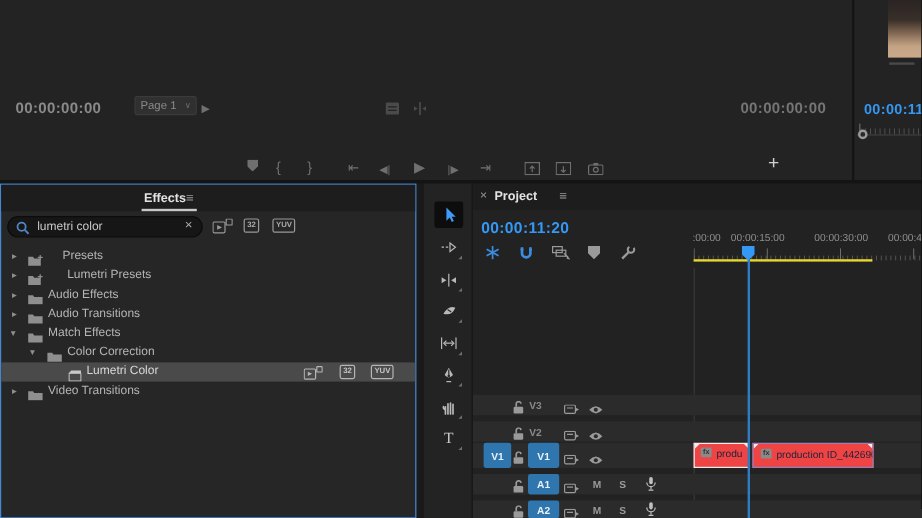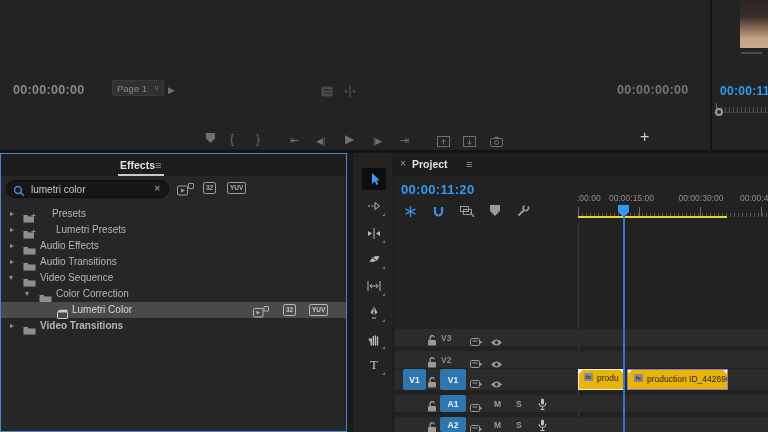--- a/index.html
+++ b/index.html
@@ -38,21 +38,21 @@
   #sequence-panel{left:394px;top:153px;width:374px;height:279px;background:#222;overflow:hidden;}
   .trow{position:absolute;left:0;width:374px;background:#2b2b2b;}
   .tbox{position:absolute;background:#2e76ad;border-radius:2px;color:#e8f1f8;font-size:8.5px;
       font-weight:bold;display:flex;align-items:center;justify-content:center;}
   .tlab{position:absolute;color:#8a8a8a;font-size:8.5px;font-weight:bold;}
   .ruler-ticks{background-image:
       repeating-linear-gradient(to right,#6e6e6e 0 1px,transparent 1px 61px),
       repeating-linear-gradient(to right,#555 0 1px,transparent 1px 4px);
       background-size:61px 9px,4px 4px;background-position:0 0,0 bottom;background-repeat:repeat-x;}
   .rlabel{position:absolute;font-size:8.5px;color:#8f8f8f;white-space:nowrap;}
-  .clip{position:absolute;background:#eab308;box-sizing:border-box;overflow:hidden;}
+  .clip{position:absolute;background:#ef4444;box-sizing:border-box;overflow:hidden;}
   .clip .cliplabel{font-size:8.5px;color:#23233d;white-space:nowrap;line-height:10px;}
   .fxbadge{display:inline-block;width:9px;height:8px;background:#8a8a8a;border-radius:1px;color:#333;
       font-size:6px;font-weight:bold;text-align:center;line-height:8px;}
   .cornL,.cornR{position:absolute;top:0;width:0;height:0;}
   .cornL{left:0;border-top:4px solid #efefef;border-right:4px solid transparent;}
   .cornR{right:0;border-top:4px solid #efefef;border-left:4px solid transparent;}
   #playhead-line{left:623px;top:207px;width:2px;height:225px;background:#2f7cc4;z-index:5;}
   .ph-handle{clip-path:polygon(0 0,100% 0,100% 58%,50% 100%,0 58%);background:#3598f5;}
 </style>
 </head>
@@ -185,21 +185,21 @@
       <span class="r" style="left:22px;top:3px;"><svg width="13" height="10">
             <path d="M0.5,2 h4 l1,1.5 h7 v6 h-12 z" fill="#8f8f8f"></path>
           </svg></span>
       <span class="r tree-label" style="left:39px;">Audio Transitions</span>
     </div>
     <div class="r" style="left:0;top:116px;width:345px;height:16px;">
       <span class="r twirl" style="left:8px;">▾</span>
       <span class="r" style="left:22px;top:3px;"><svg width="13" height="10">
             <path d="M0.5,2 h4 l1,1.5 h7 v6 h-12 z" fill="#8f8f8f"></path>
           </svg></span>
-      <span class="r tree-label" style="left:39px;">Video Sequence</span>
+      <span class="r tree-label" style="left:39px;">Match Effects</span>
     </div>
     <div class="r" style="left:0;top:132px;width:345px;height:16px;">
       <span class="r twirl" style="left:24px;">▾</span>
       <span class="r" style="left:38px;top:3px;"><svg width="13" height="10">
             <path d="M0.5,2 h4 l1,1.5 h7 v6 h-12 z" fill="#8f8f8f"></path>
           </svg></span>
       <span class="r tree-label" style="left:55px;">Color Correction</span>
     </div>
     <div class="r" style="left:0;top:148px;width:345px;height:16px;background:#4a4a4a;">
       <span class="r" style="left:56px;top:3px;">
@@ -217,21 +217,21 @@
           </svg>
       </span>
       <span class="r badge" style="left:282px;top:2px;border-color:#b5b5b5;color:#c5c5c5;">32</span>
       <span class="r badge" style="left:308px;top:2px;border-color:#b5b5b5;color:#c5c5c5;">YUV</span>
     </div>
     <div class="r" style="left:0;top:164px;width:345px;height:16px;">
       <span class="r twirl" style="left:9px;">▸</span>
       <span class="r" style="left:22px;top:3px;"><svg width="13" height="10">
             <path d="M0.5,2 h4 l1,1.5 h7 v6 h-12 z" fill="#8f8f8f"></path>
           </svg></span>
-      <span class="r tree-label" style="left:39px;font-weight:bold;">Video Transitions</span>
+      <span class="r tree-label" style="left:39px;">Video Transitions</span>
     </div>
   </div>
 
   <div id="tools-panel" class="r">
     <div class="tool tool-selected" style="top:15px;">
       <svg width="13" height="14">
           <path d="M4,1 L4,12 L6.8,9.3 L8.5,13 L10.2,12.2 L8.5,8.6 L11.8,8.6 Z" fill="#3f9bf5"></path>
         </svg>
     </div>
     <div class="tool flyout" style="top:42px;">

